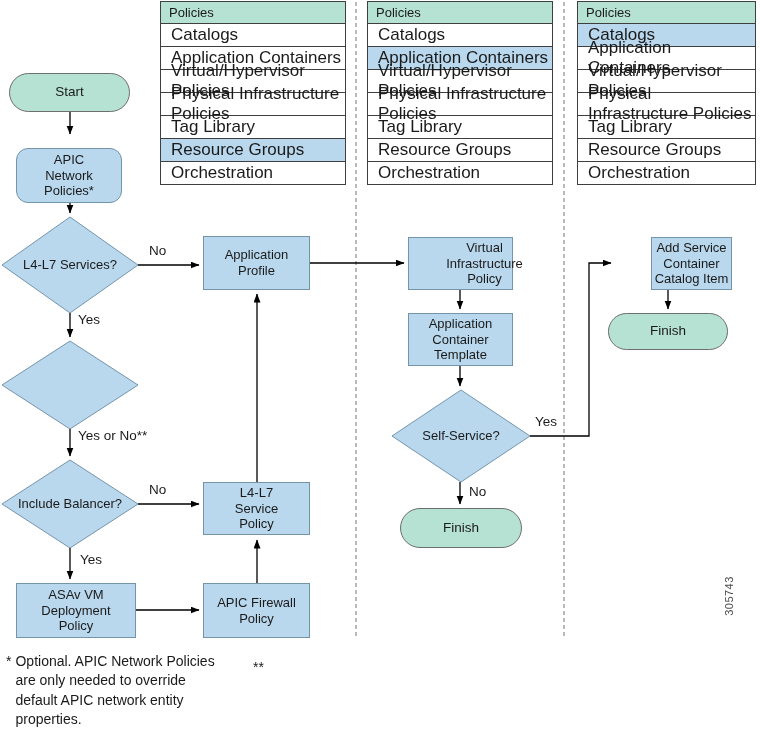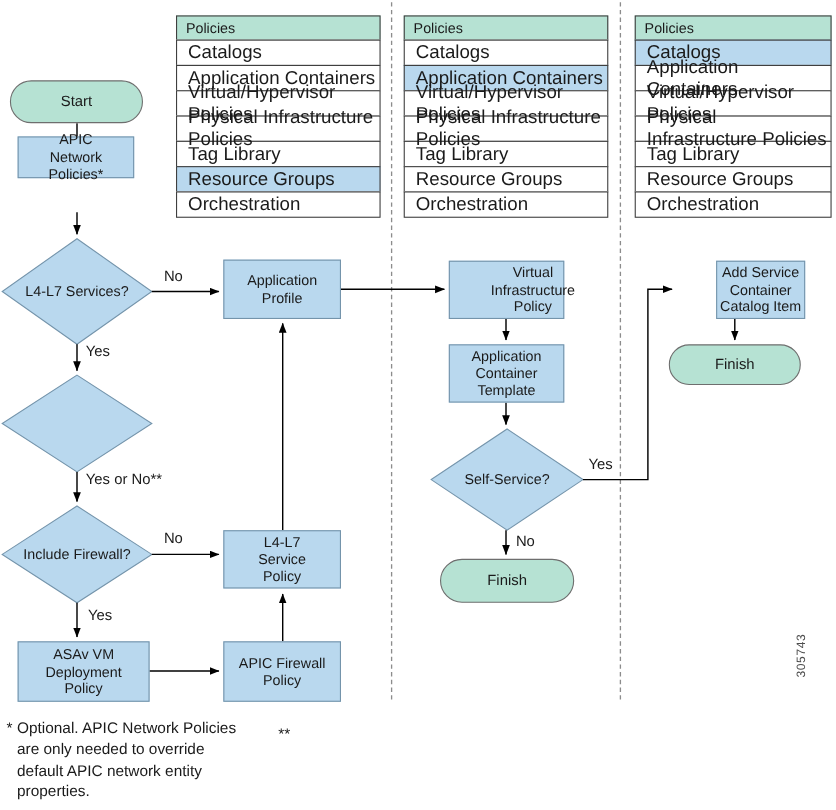--- a/index.html
+++ b/index.html
@@ -10,21 +10,21 @@
     --menu-border:#3f3f3f;
     --ink:#1a1a1a;
     --dash:#8c8c8c;
   }
   *{box-sizing:border-box;margin:0;padding:0;}
   html,body{width:760px;height:736px;overflow:hidden;background:#ffffff;
     font-family:"Liberation Sans",sans-serif;color:var(--ink);}
   #canvas{position:relative;width:760px;height:736px;}
 
   
-  .menu{position:absolute;top:14px;border-radius:17px;}
+  .menu{position:absolute;top:1px;border-radius:17px;}
   .menu-header{height:23px;background:var(--teal);border:1px solid var(--menu-border);
     display:flex;align-items:center;padding-left:8px;font-size:13px;}
   .menu-row{height:24px;background:#ffffff;border:1px solid var(--menu-border);
     margin-top:-1px;display:flex;align-items:center;padding-left:10px;font-size:17px;}
   .menu-row.selected{background:var(--blue);}
 
   
   .node{position:absolute;display:flex;align-items:center;justify-content:center;
     text-align:center;font-size:13px;line-height:1.22;white-space:pre-line;}
   .rect{background:var(--blue);border:1px solid var(--box-border);}
@@ -110,28 +110,28 @@
     <div class="menu-row">Application Containers</div>
     <div class="menu-row">Virtual/Hypervisor Policies</div>
     <div class="menu-row">Physical Infrastructure Policies</div>
     <div class="menu-row">Tag Library</div>
     <div class="menu-row">Resource Groups</div>
     <div class="menu-row">Orchestration</div>
   </div>
 
   <div class="node pill" style="left:9px;top:73px;width:121px;height:39px;">Start</div>
 
-  <div class="node rect" style="left:16px;top:124px;width:106px;height:38px;">APIC
+  <div class="node rect" style="left:16px;top:148px;width:106px;height:55px;border-radius:12px;">APIC
 Network
 Policies*</div>
 
   <div class="diamond-label" style="left:2px;top:217px;width:136px;height:96px;">L4-L7 Services?</div>
 
 
-  <div class="diamond-label" style="left:2px;top:460px;width:136px;height:88px;">Include Firewall?</div>
+  <div class="diamond-label" style="left:2px;top:460px;width:136px;height:88px;">Include Balancer?</div>
 
   <div class="node rect" style="left:16px;top:583px;width:120px;height:55px;">ASAv VM
 Deployment
 Policy</div>
 
   <div class="node rect" style="left:203px;top:583px;width:107px;height:55px;">APIC Firewall
 Policy</div>
 
   <div class="node rect" style="left:203px;top:482px;width:107px;height:53px;">L4-L7
 Service

